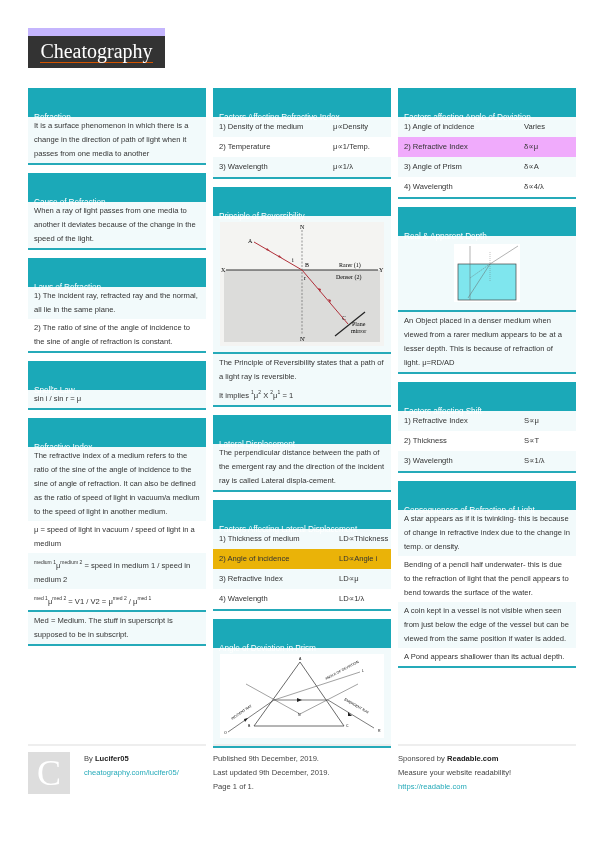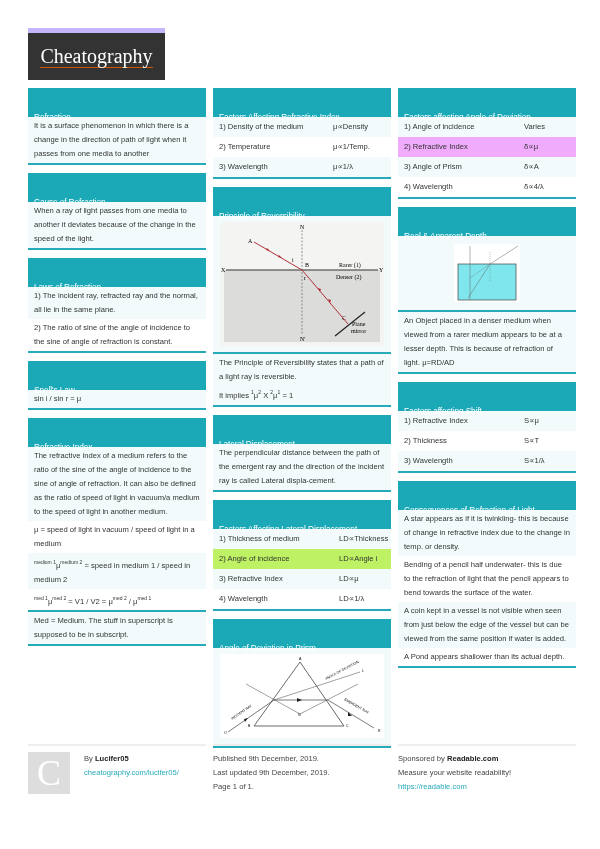--- a/index.html
+++ b/index.html
@@ -1,18 +1,18 @@
 <!DOCTYPE html>
 <html><head>
 <meta charset="utf-8">
 <style>
   * { box-sizing: border-box; margin: 0; padding: 0; }
   body { width: 600px; height: 849px; background: #ffffff; font-family: "Liberation Sans", sans-serif; color: #333; position: relative; overflow: hidden; }
   .header { position: absolute; top: 28px; left: 28px; right: 20px; height: 56px; }
-  .logo { position: absolute; left: 0; top: 0; width: 137px; height: 52px; background: #333; border-top: 5px solid #c4b5fd; color: #fff; font-family: "Liberation Serif", serif; font-size: 20px; display: flex; align-items: center; justify-content: center; }
+  .logo { position: absolute; left: 0; top: 0; width: 137px; height: 40px; background: #333; border-top: 8px solid #c4b5fd; color: #fff; font-family: "Liberation Serif", serif; font-size: 20px; display: flex; align-items: center; justify-content: center; }
   .logo span { border-bottom: 1px solid #d35400; line-height: 20px; padding-bottom: 1px; }
   .title-block { position: absolute; left: 148px; top: 8px; font-family: "Liberation Serif", serif; }
   .title { color: #25aab9; font-size: 14.5px; }
   .byline { color: #333; font-size: 11px; margin-top: 2px; }
   .byline .link { color: #25aab9; }
   .col { position: absolute; top: 88px; width: 178px; }
   .c1 { left: 28px; } .c2 { left: 213px; } .c3 { left: 398px; }
   .section { margin-bottom: 8px; border-bottom: 2px solid #25aab9; background: #f2fafb; }
   .sec-head { background: #1ba9b8; color: #fff; font-size: 8.3px; padding: 24px 6px 5px; height: 20px; letter-spacing: -0.1px; }
   .row { font-size: 7.6px; line-height: 14px; padding: 2px 6px; color: #333; }
@@ -123,21 +123,21 @@
   <div class="section">
     <div class="sec-head">Lateral Displacement</div>
     <div class="row">The perpendicular distance between the path of the emergent ray and the direction of the incident ray is called Lateral displa-cement.</div>
   </div>
   <div class="section">
     <div class="sec-head">Factors Affecting Lateral Displacement</div>
     <div class="trow w">
         <span class="k">1) Thickness of medium</span>
         <span class="v">LD∝Thickness</span>
       </div>
-    <div class="trow w" style="background:#bef264">
+    <div class="trow w" style="background:#eab308">
         <span class="k">2) Angle of incidence</span>
         <span class="v">LD∝Angle i</span>
       </div>
     <div class="trow w">
         <span class="k">3) Refractive Index</span>
         <span class="v">LD∝μ</span>
       </div>
     <div class="trow w" style="background:#fff">
         <span class="k">4) Wavelength</span>
         <span class="v">LD∝1/λ</span>

